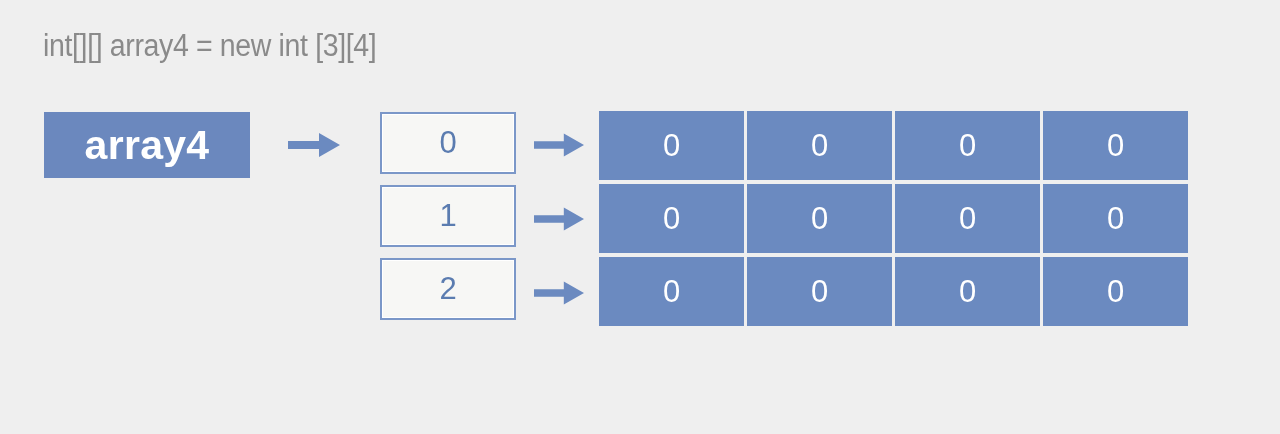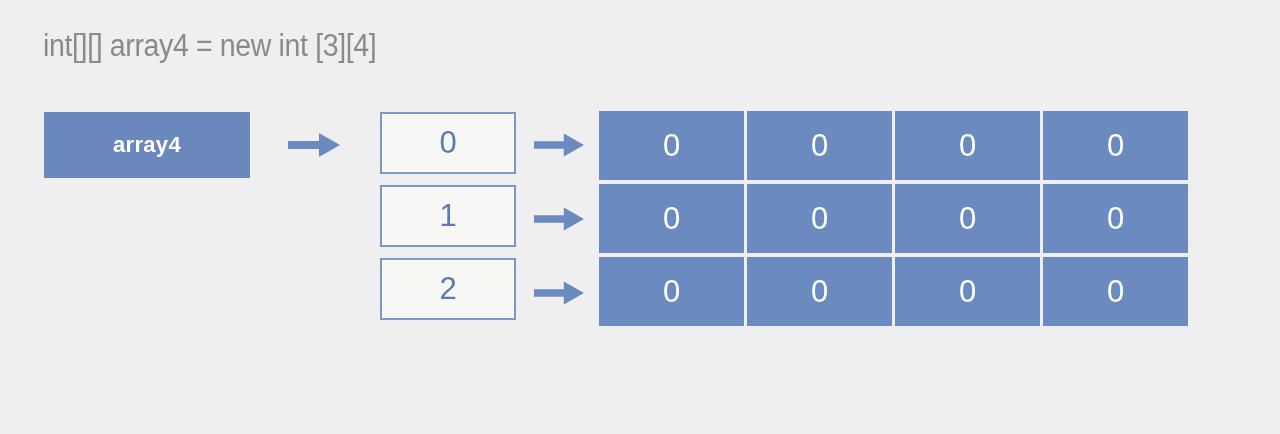--- a/index.html
+++ b/index.html
@@ -36,21 +36,21 @@
     left: 45px;
     top: 113px;
     width: 204px;
     height: 64px;
     background: #6b88be;
     box-shadow: 0 0 0 1px #6b88be;
     display: flex;
     align-items: center;
     justify-content: center;
     color: #ffffff;
-    font-size: 22px;
+    font-size: 41px;
     font-weight: 700;
     letter-spacing: 0.3px;
   }
 
   
   .arrow {
     position: absolute;
     width: 52px;
     height: 30px;
   }

